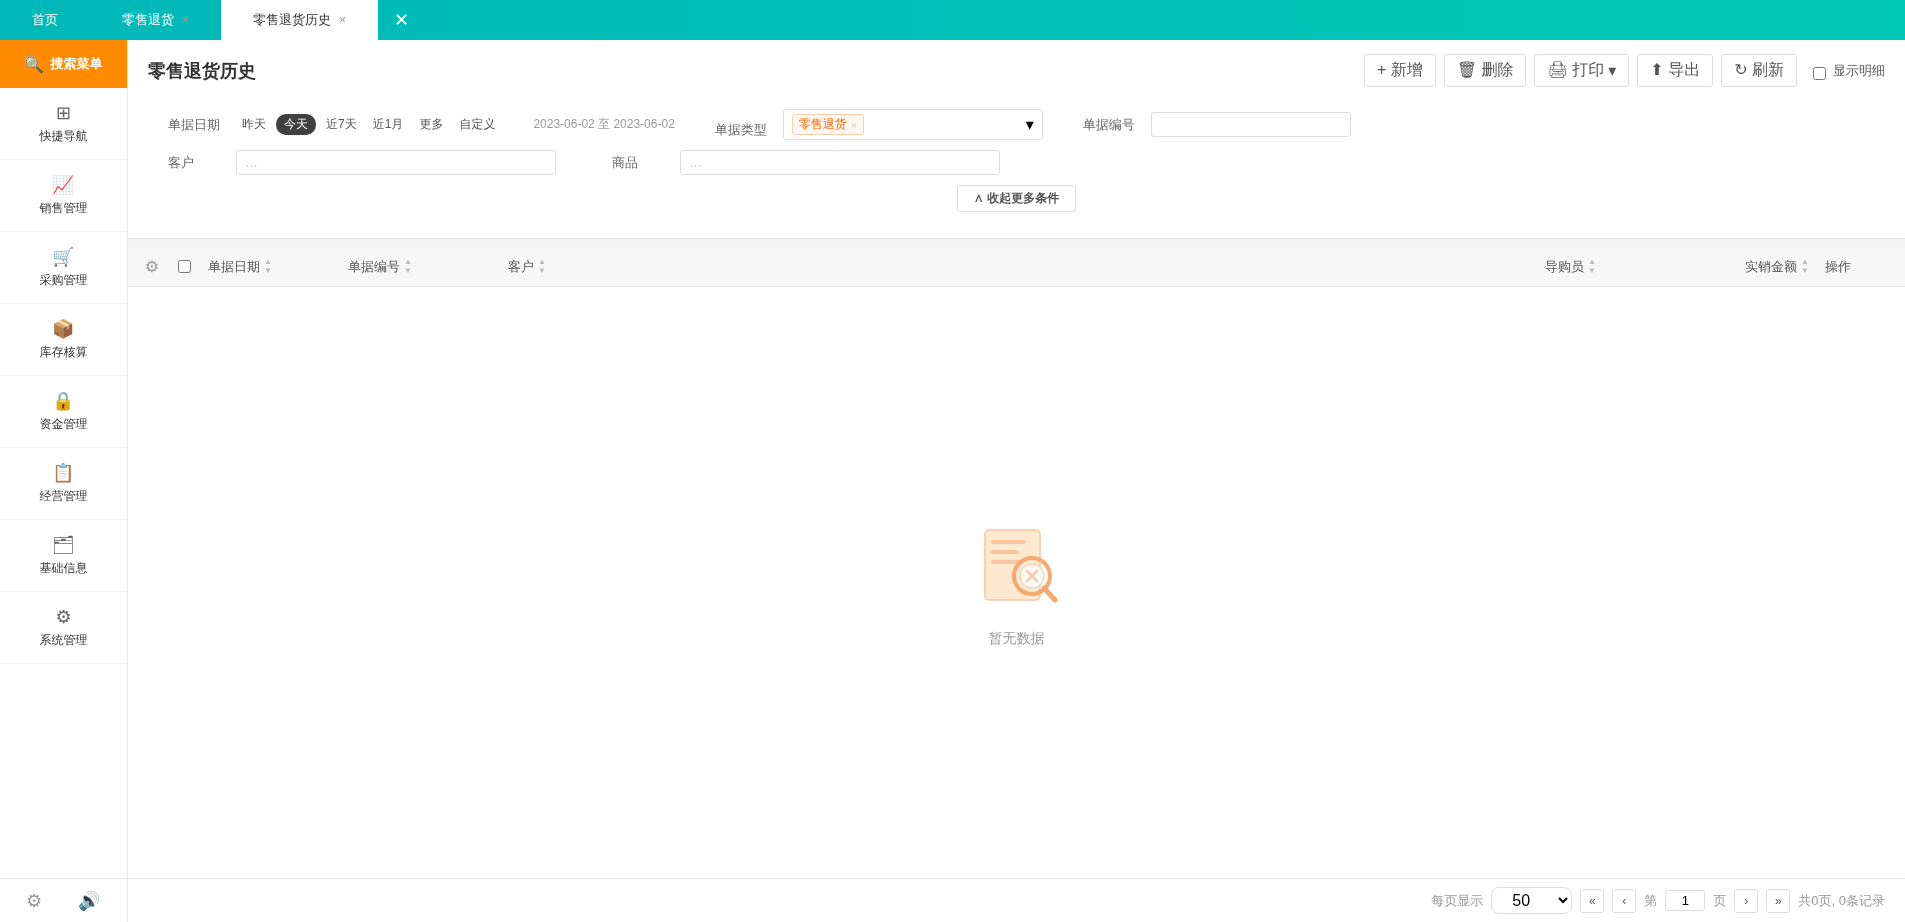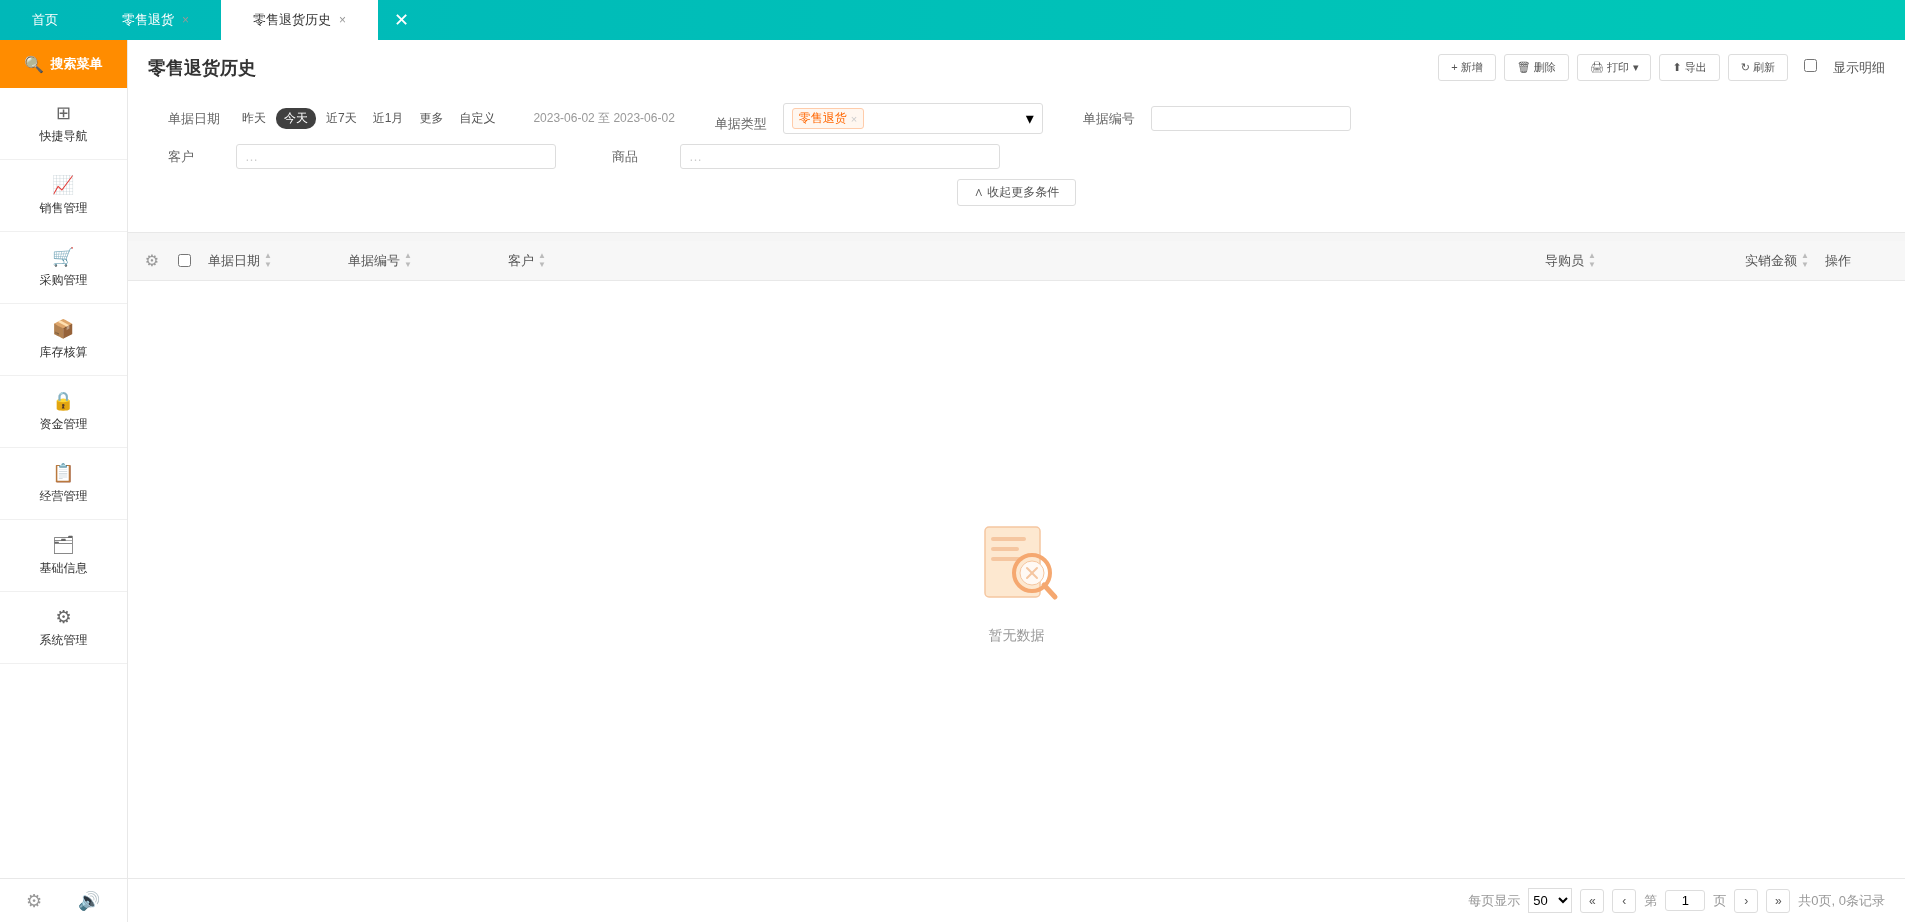--- a/index.html
+++ b/index.html
@@ -132,21 +132,21 @@
       display: flex;
       align-items: center;
       gap: 8px;
     }
     .btn {
       display: flex;
       align-items: center;
       gap: 4px;
       padding: 5px 12px;
       border-radius: 3px;
-      font-size: 11px;
+      font-size: 16px;
       cursor: pointer;
       border: 1px solid #ddd;
       background: #fff;
       color: #555;
       white-space: nowrap;
     }
 
     
     .filter-area {
       padding: 10px 20px;
@@ -239,25 +239,26 @@
       gap: 4px;
       font-size: 12px;
       color: #555;
       cursor: pointer;
       padding: 4px 16px;
       border: 1px solid #ddd;
       border-radius: 3px;
       background: #fff;
       margin: 0 auto 8px auto;
       width: fit-content;
+      font-weight: bold;
     }
     .show-details-checkbox {
       display: flex;
-      align-items: flex-start;
-      gap: 16px;
+      align-items: flex-end;
+      gap: 7px;
       font-size: 13px;
       color: #555;
       padding-left: 8px;
     }
 
     
     .table-container {
       flex: 1;
       background: #fff;
       margin: 8px 0 0 0;
@@ -330,23 +331,23 @@
       align-items: center;
       justify-content: flex-end;
       padding: 0 20px;
       gap: 8px;
       font-size: 13px;
       color: #555;
       flex-shrink: 0;
     }
     .pagination-select {
       border: 1px solid #ddd;
-      border-radius: 0;
-      padding: 3px 0;
-      font-size: 13px;
+      border-radius: 8px;
+      padding: 3px 16px;
+      font-size: 16px;
       background: #fff;
     }
     .pagination-btn {
       width: 24px;
       height: 24px;
       border: 1px solid #ddd;
       background: #fff;
       border-radius: 3px;
       display: flex;
       align-items: center;

